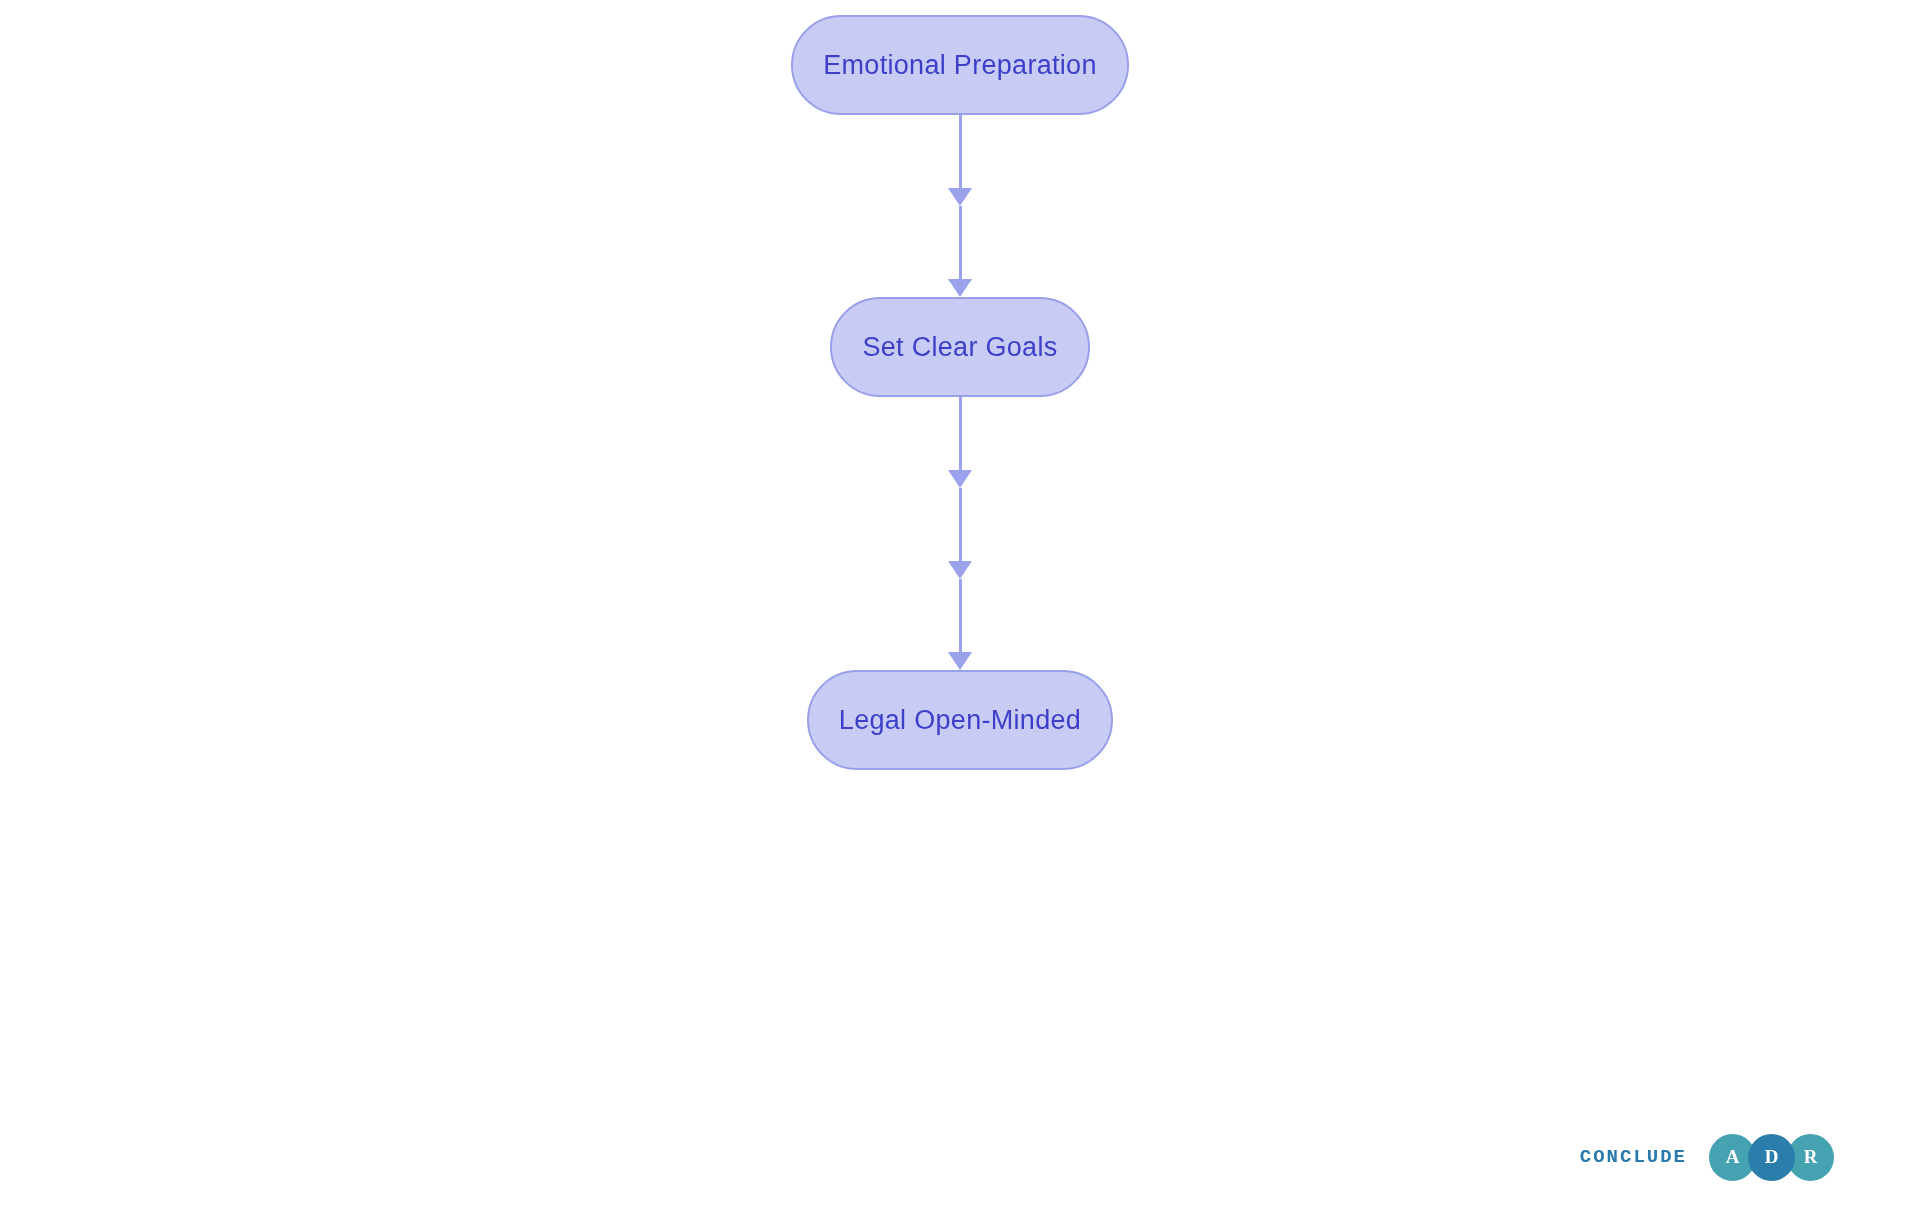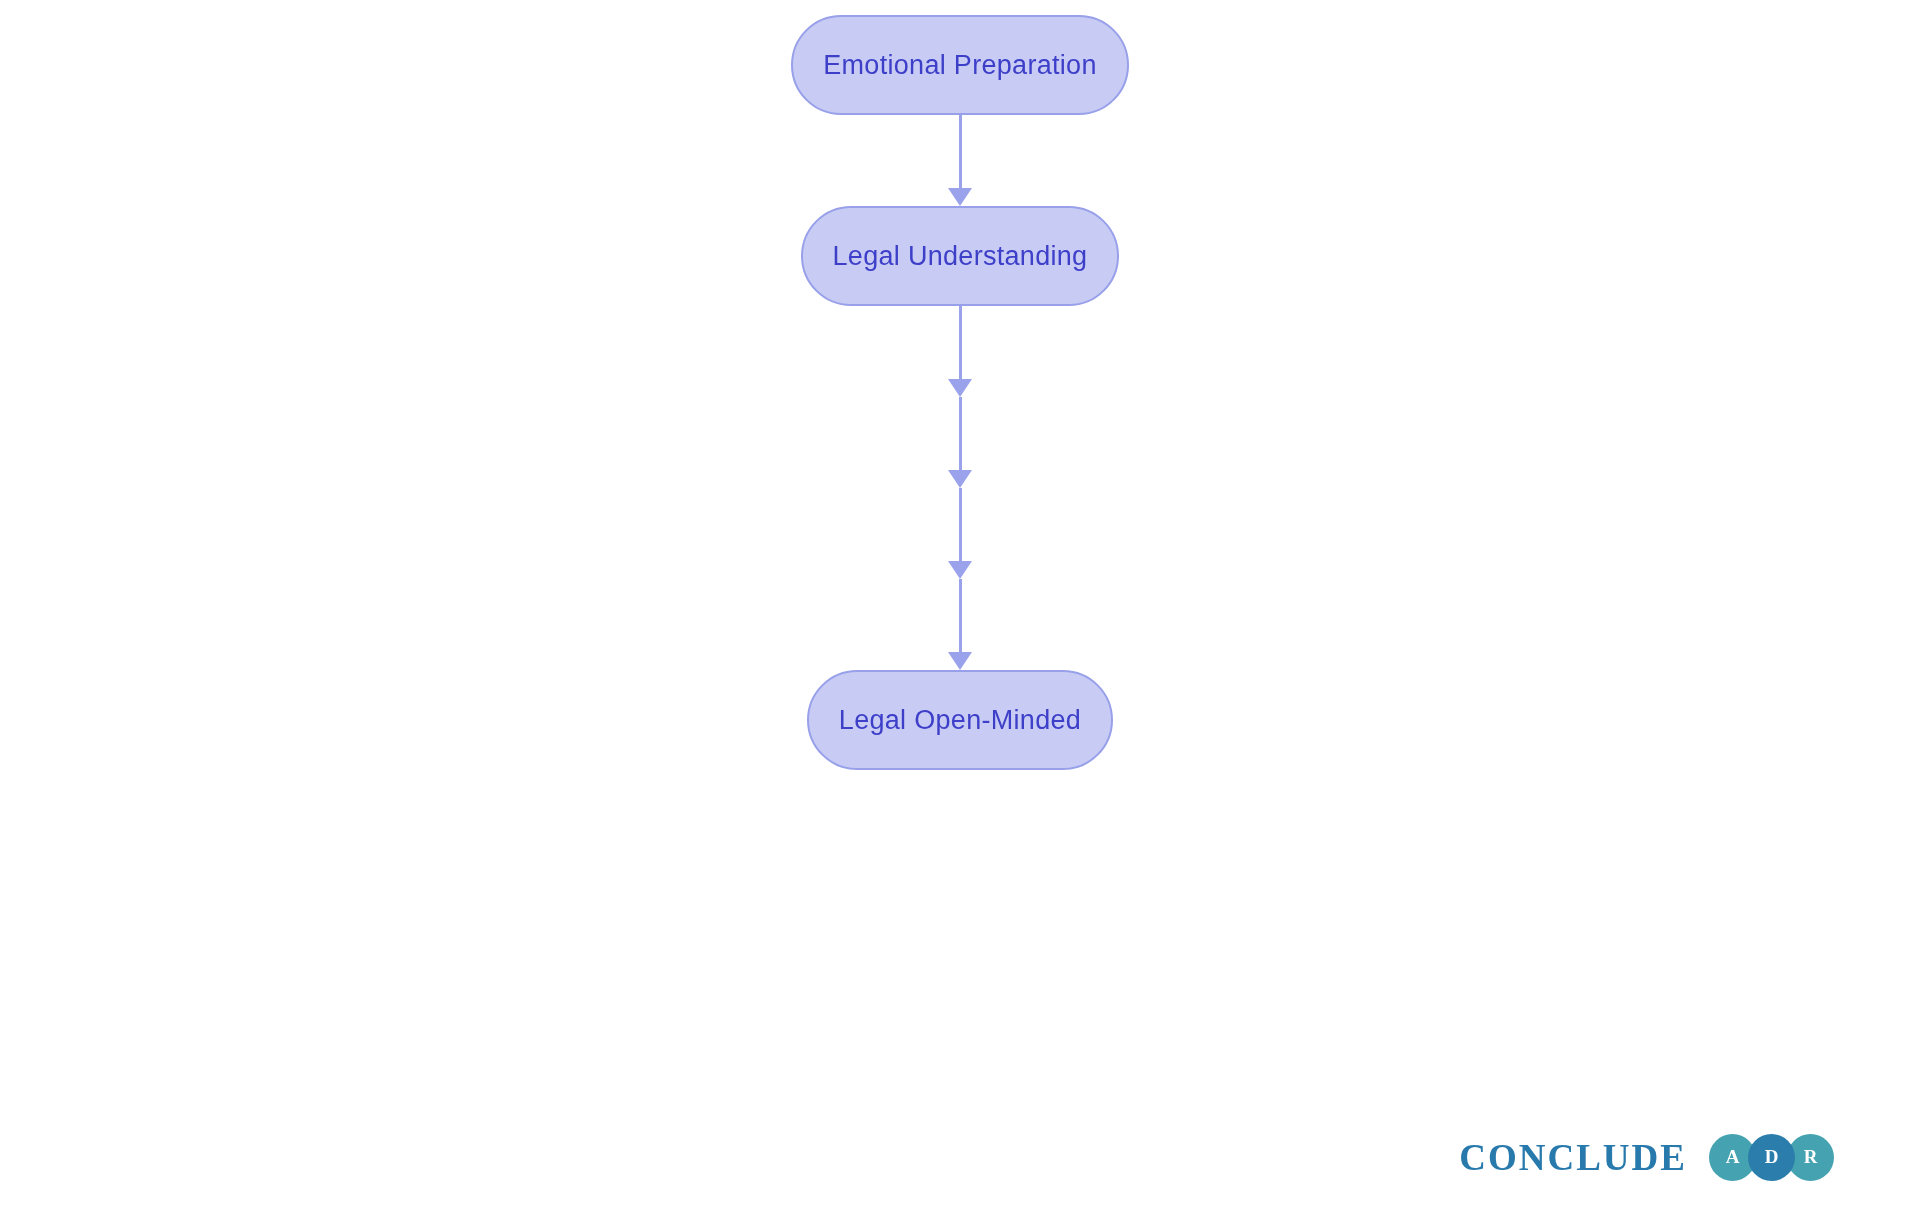--- a/index.html
+++ b/index.html
@@ -70,23 +70,23 @@
   .logo {
     position: absolute;
     top: 1133px;
     right: 86px;
     height: 48px;
     display: flex;
     align-items: center;
     gap: 22px;
   }
   .logo-wordmark {
-    font-family: Liberation Serif, serif;
+    font-family: Liberation Mono, monospace;
     font-weight: bold;
-    font-size: 37px;
+    font-size: 19px;
     letter-spacing: 2px;
     color: var(--wordmark);
   }
   .logo-circles {
     display: flex;
     align-items: center;
   }
   .logo-circle {
     position: relative;
     width: 47px;
@@ -113,29 +113,29 @@
 
     <div class="node">
       <span>Emotional Preparation</span>
     </div>
 
     <div class="arrow">
       <div class="line"></div>
       <div class="head"></div>
     </div>
 
-    <div class="node">
-      <span>Legal Understanding</span>
-    </div>
 
     <div class="arrow">
       <div class="line"></div>
       <div class="head"></div>
     </div>
 
+    <div class="node">
+      <span>Set Clear Goals</span>
+    </div>
 
     <div class="arrow">
       <div class="line"></div>
       <div class="head"></div>
     </div>
 
 
     <div class="arrow">
       <div class="line"></div>
       <div class="head"></div>

